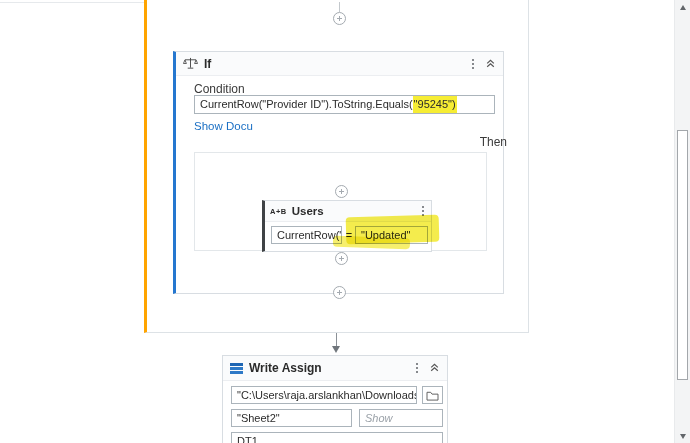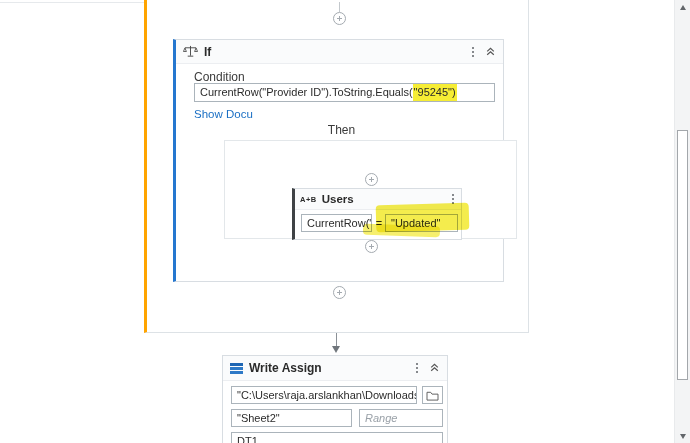--- a/index.html
+++ b/index.html
@@ -42,21 +42,21 @@
   .body-container {
     position:absolute; left:144px; top:-8px; width:385px; height:341px;
     background:#fff; border:1px solid #dde2e6; border-left:3px solid #ffa400;
   }
 
   
   .if-card { left:170px; top:38px; width:331px; height:243px; border-left:3px solid #2577cf; }
   .if-card .card-header { height:24px; }
   .field-label { position:absolute; font-size:12px; color:#3a3a3a; }
   .link { position:absolute; font-size:11.5px; color:#1a6fc4; cursor:pointer; }
-  .then-container { position:absolute; left:18px; top:100px; width:293px; height:99px; border:1px solid #e3e7ea; background:#fff;margin-left:30px; }
+  .then-container { position:absolute; left:18px; top:100px; width:293px; height:99px; border:1px solid #e3e7ea; background:#fff; }
 
   
   .assign-card { left:67px; top:47px; width:170px; height:52px; border-left:3px solid #3f4245; }
   .assign-card .card-header { height:21px; padding:0 5px; background:#fafbfc; }
   .aplusb { font-size:7.5px; font-weight:bold; color:#2b2b2b; letter-spacing:0.5px; }
   .assign-card .card-title { font-size:11.5px; margin-left:5px; }
   .equals { position:absolute; left:79px; top:25px; width:10px; height:18px; font-size:11px; color:#2b2b2b; display:flex; align-items:center; justify-content:center; }
 
   
   .marker { position:absolute; background:#f2e92e; mix-blend-mode:multiply; opacity:0.85; border-radius:4px; pointer-events:none; }
@@ -94,21 +94,21 @@
 <div class="canvas">
 
   <div class="hairline" style="left:0; top:2px; width:144px;"></div>
   <div class="hairline" style="left:497px; top:2px; width:32px;"></div>
 
   <div class="body-container">
 
     <div class="connector-line" style="left:192px; top:9px; height:10px;"></div>
     <div class="plus" style="left:186px; top:19px;"></div>
 
-    <div class="card if-card" style="left:26px; top:46px;">
+    <div class="card if-card" style="left:26px; top:58px;">
       <div class="card-header">
         <span style="display:flex;">
           <svg width="15" height="13" viewBox="0 0 16 14">
             <path d="M8 1 v10.5" stroke="#444" stroke-width="1" fill="none"></path>
             <path d="M2 3 h12" stroke="#444" stroke-width="1" fill="none"></path>
             <path d="M5 12 h6" stroke="#444" stroke-width="1" fill="none"></path>
             <path d="M2 3.2 L0.4 7 H3.6 Z" stroke="#444" stroke-width="0.9" fill="none"></path>
             <path d="M14 3.2 L12.4 7 H15.6 Z" stroke="#444" stroke-width="0.9" fill="none"></path>
           </svg>
         </span>
@@ -130,21 +130,21 @@
 
       <div class="field-label" style="left:18px; top:30px;">Condition</div>
 
       <div class="textbox" style="left:18px; top:43px; width:301px; height:19px;">
         <span>CurrentRow("Provider ID").ToString.Equals(</span>
           <span class="hl">"95245")</span>
       </div>
 
       <div class="link" style="left:18px; top:68px;">Show Docu</div>
 
-      <div class="field-label" style="left:0; top:83px; width:331px; text-align:center;">Then</div>
+      <div class="field-label" style="left:0; top:83px; width:331px; text-align:right;">Then</div>
 
       <div class="then-container">
         <div class="plus" style="left:140px; top:32px;"></div>
 
         <div class="card assign-card">
           <div class="card-header">
             <span class="aplusb">A+B</span>
             <span class="card-title">Users</span>
             <span class="header-right">
               <span class="dots">
@@ -205,21 +205,21 @@
     <div class="browse-btn">
       <svg width="13" height="11" viewBox="0 0 14 12">
         <path d="M1 2.5 h4 l1.5 2 H13 v6.5 H1 Z" fill="none" stroke="#555" stroke-width="1"></path>
       </svg>
     </div>
 
     <div class="textbox" style="left:8px; top:53px; width:121px; height:18px;">
       <span>"Sheet2"</span>
     </div>
     <div class="textbox" style="left:136px; top:53px; width:84px; height:18px;">
-      <span class="placeholder">Range</span>
+      <span class="placeholder">Show</span>
     </div>
 
     <div class="textbox" style="left:8px; top:76px; width:212px; height:18px;">
       <span>DT1</span>
     </div>
   </div>
 
   <div class="scrollbar">
     <div class="sb-btn" style="top:0;">
         <span class="sb-up-glyph"></span>

